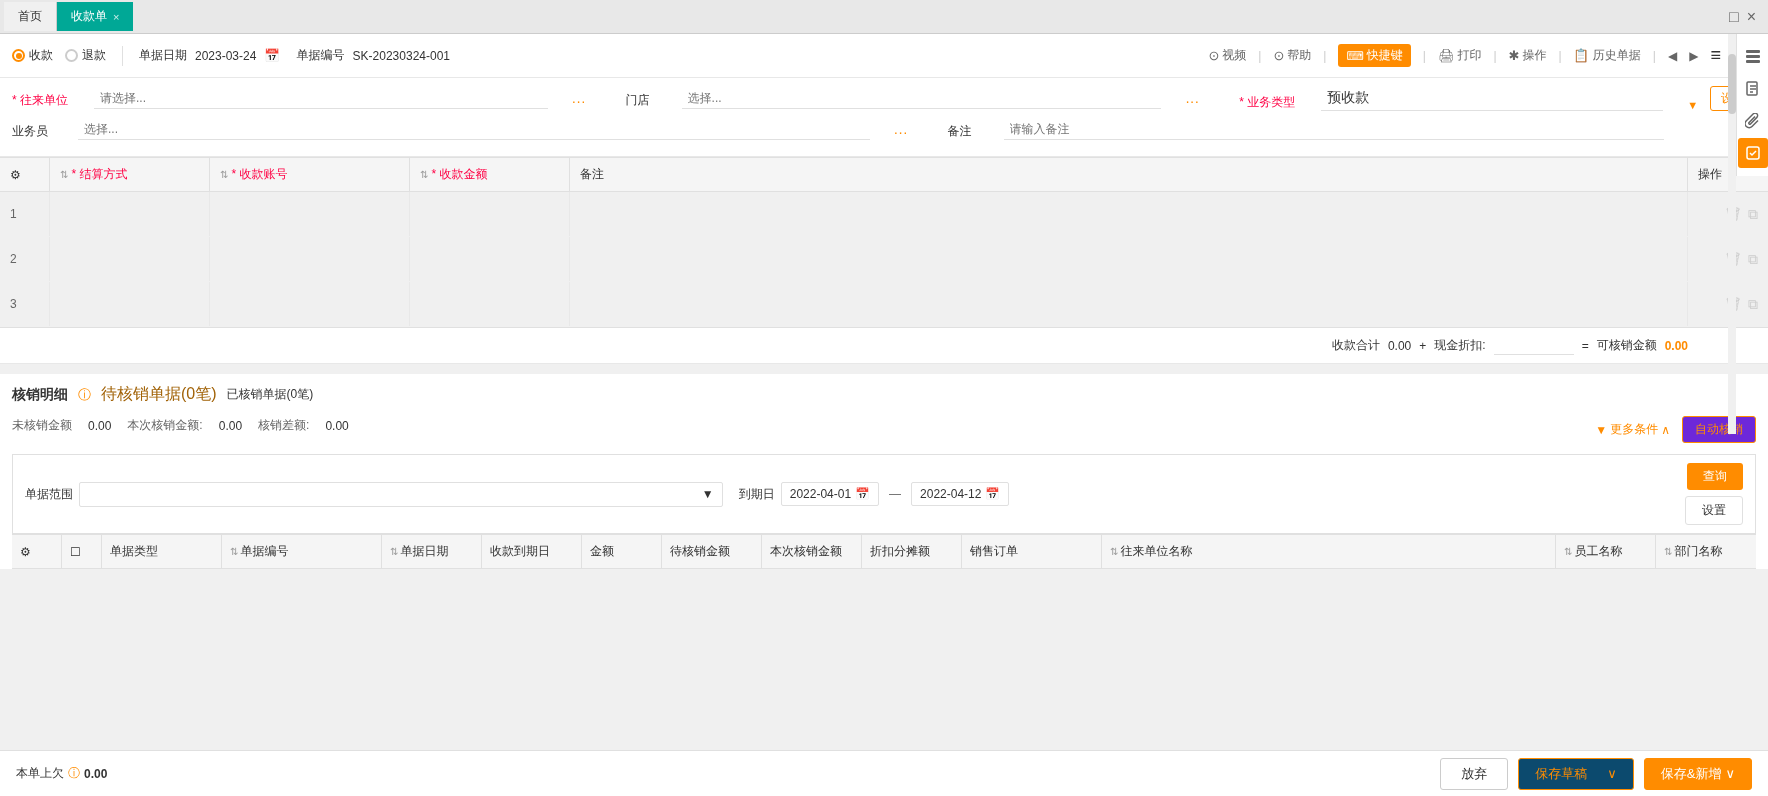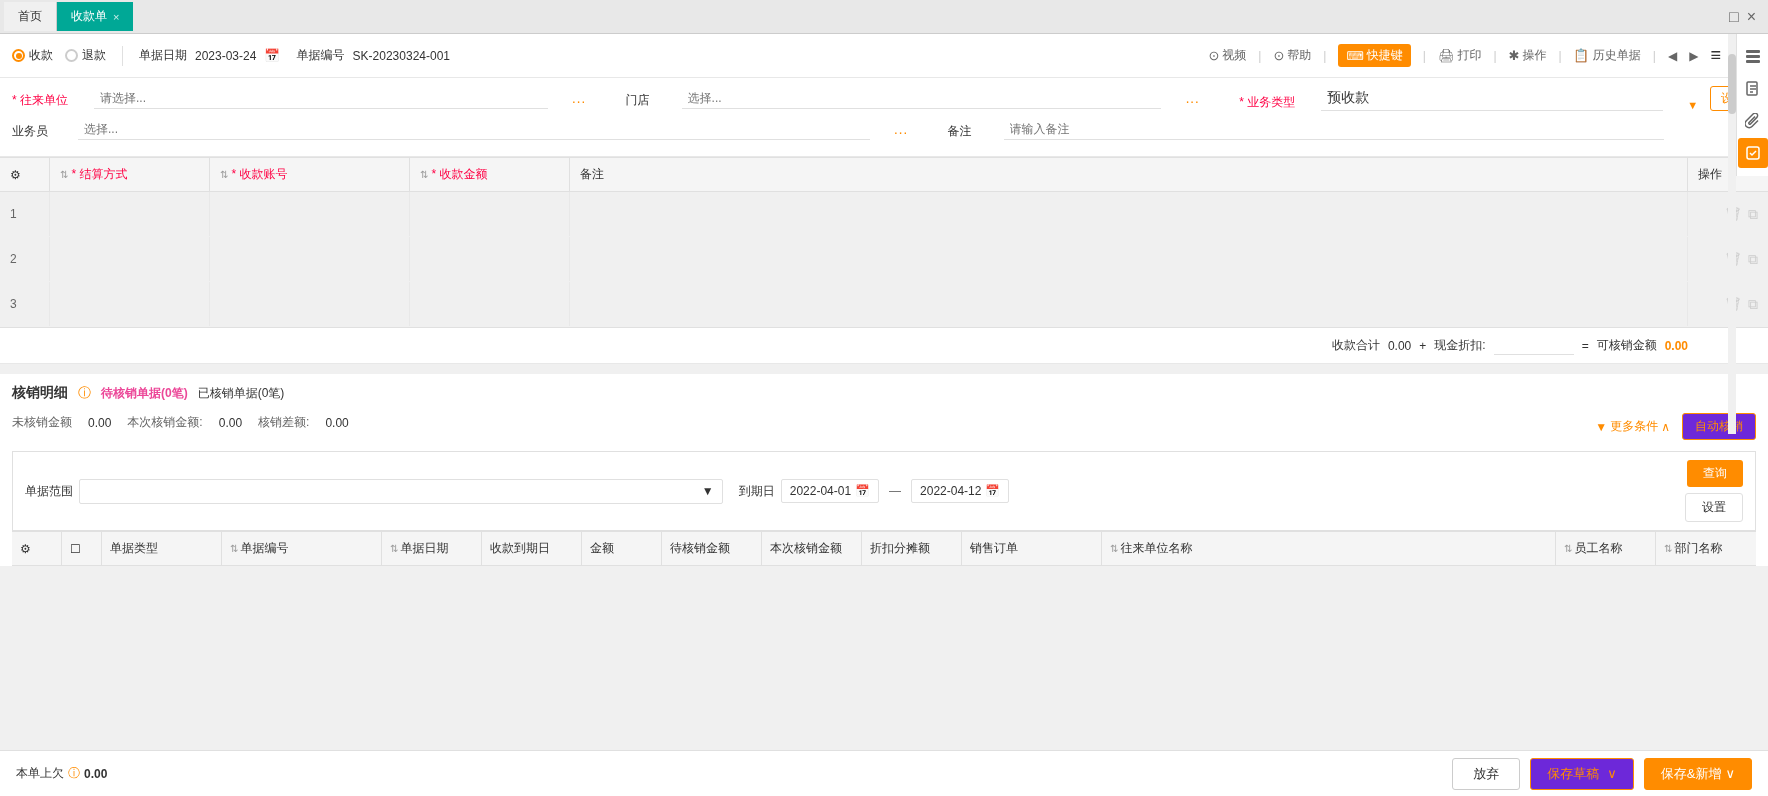--- a/index.html
+++ b/index.html
@@ -62,21 +62,21 @@
     .calc-input { border: none; border-bottom: 1px solid #e0e0e0; width: 80px; text-align: right; outline: none; font-size: 12px; padding: 2px 4px; }
 
     
     .section-gap { height: 10px; background: #f0f0f0; }
 
     
     .verify-section { background: #fff; padding: 10px 12px 0; }
     .verify-title-row { display: flex; align-items: center; gap: 10px; margin-bottom: 8px; }
     .verify-title { font-size: 14px; font-weight: bold; color: #333; }
     .info-icon { color: #ff8c00; font-size: 13px; cursor: pointer; }
-    .pending-tab { color: #ec4899; font-size: 12px; cursor: pointer; font-weight: bold; }
+    .pending-tab { color: #a16207; font-size: 16px; cursor: pointer; }
     .done-tab { color: #333; font-size: 12px; cursor: pointer; }
     .verify-summary { display: flex; align-items: center; gap: 16px; font-size: 12px; color: #333; padding: 4px 0; margin-bottom: 8px; }
     .verify-summary-label { color: #666; }
     .verify-summary-value { color: #333; }
     .more-filter { color: #ff8c00; font-size: 12px; cursor: pointer; display: flex; align-items: center; gap: 3px; margin-left: auto; }
     .auto-verify-btn { background: #6d28d9; border: 1px solid #ff8c00; color: #ff8c00; padding: 4px 12px; border-radius: 3px; cursor: pointer; font-size: 12px; }
 
     
     .filter-row { display: flex; align-items: center; gap: 16px; padding: 8px 12px; border: 1px solid #e0e0e0; margin: 0 0 0 0; background: #fff; }
     .filter-field { display: flex; align-items: center; gap: 6px; flex: 1; }
@@ -91,21 +91,21 @@
     .bottom-table-header { display: grid; grid-template-columns: 50px 40px 120px 160px 100px 100px 80px 100px 100px 100px 140px 1fr 100px 100px; background: #f5f5f5; border: 1px solid #e0e0e0; border-left: none; border-right: none; }
     .bth { padding: 8px 8px; font-size: 12px; color: #333; border-right: 1px solid #e0e0e0; display: flex; align-items: center; gap: 2px; white-space: nowrap; }
     .bth:last-child { border-right: none; }
 
     
     .bottom-bar { position: fixed; bottom: 0; left: 0; right: 0; height: 46px; background: #fff; border-top: 1px solid #e0e0e0; display: flex; align-items: center; padding: 0 16px; gap: 12px; z-index: 100; }
     .bottom-info { font-size: 12px; color: #333; display: flex; align-items: center; gap: 4px; }
     .bottom-value { font-weight: bold; }
     .bottom-right { margin-left: auto; display: flex; gap: 10px; }
     .btn-abandon { background: #fff; border: 1px solid #ccc; color: #333; padding: 6px 20px; border-radius: 3px; cursor: pointer; font-size: 13px; }
-    .btn-draft { background: #6d28d9; border: 1px solid #ff8c00; color: #ff8c00; padding: 6px 16px; border-radius: 3px; cursor: pointer; font-size: 13px; display: flex; align-items: center; gap: 8px; }
+    .btn-draft { background: #0c4a6e; border: 1px solid #ff8c00; color: #ff8c00; padding: 6px 16px; border-radius: 3px; cursor: pointer; font-size: 13px; display: flex; align-items: center; gap: 20px; }
     .btn-save { background: #ff8c00; border: 1px solid #ff8c00; color: #fff; padding: 6px 16px; border-radius: 3px; cursor: pointer; font-size: 13px; display: flex; align-items: center; gap: 4px; }
 
     
     .right-sidebar { position: fixed; right: 0; top: 34px; width: 32px; background: #fff; border-left: 1px solid #e0e0e0; display: flex; flex-direction: column; align-items: center; padding: 8px 0; gap: 2px; z-index: 50; }
     .sidebar-icon { width: 30px; height: 30px; display: flex; align-items: center; justify-content: center; cursor: pointer; color: #666; font-size: 16px; border-radius: 3px; }
     .sidebar-icon.active { background: #ff8c00; color: #fff; }
 
     
     .v-scrollbar { position: fixed; right: 32px; top: 34px; width: 8px; height: 400px; background: #f0f0f0; }
     .v-scrollbar-thumb { width: 8px; height: 60px; background: #ccc; border-radius: 4px; margin-top: 20px; }

